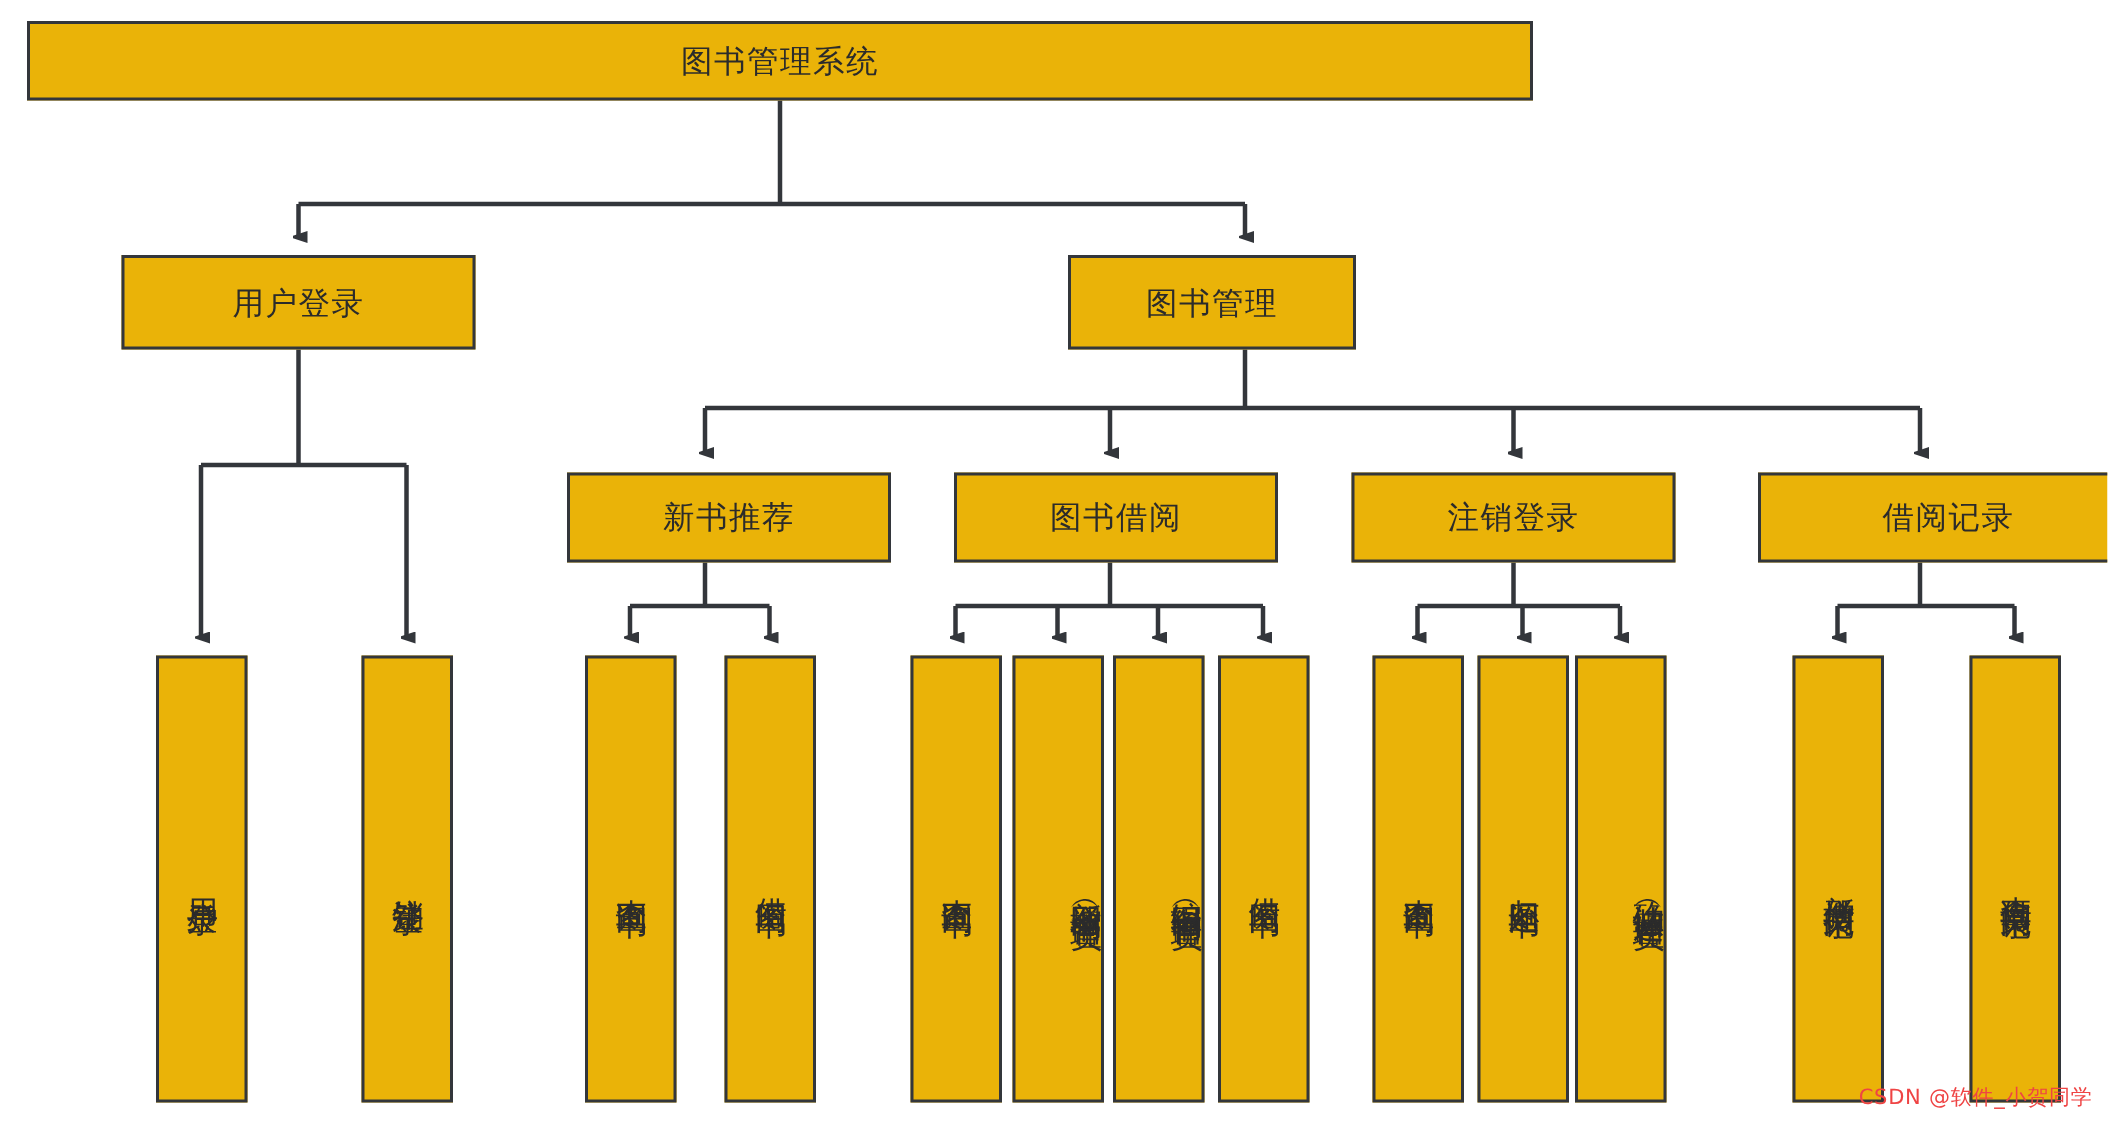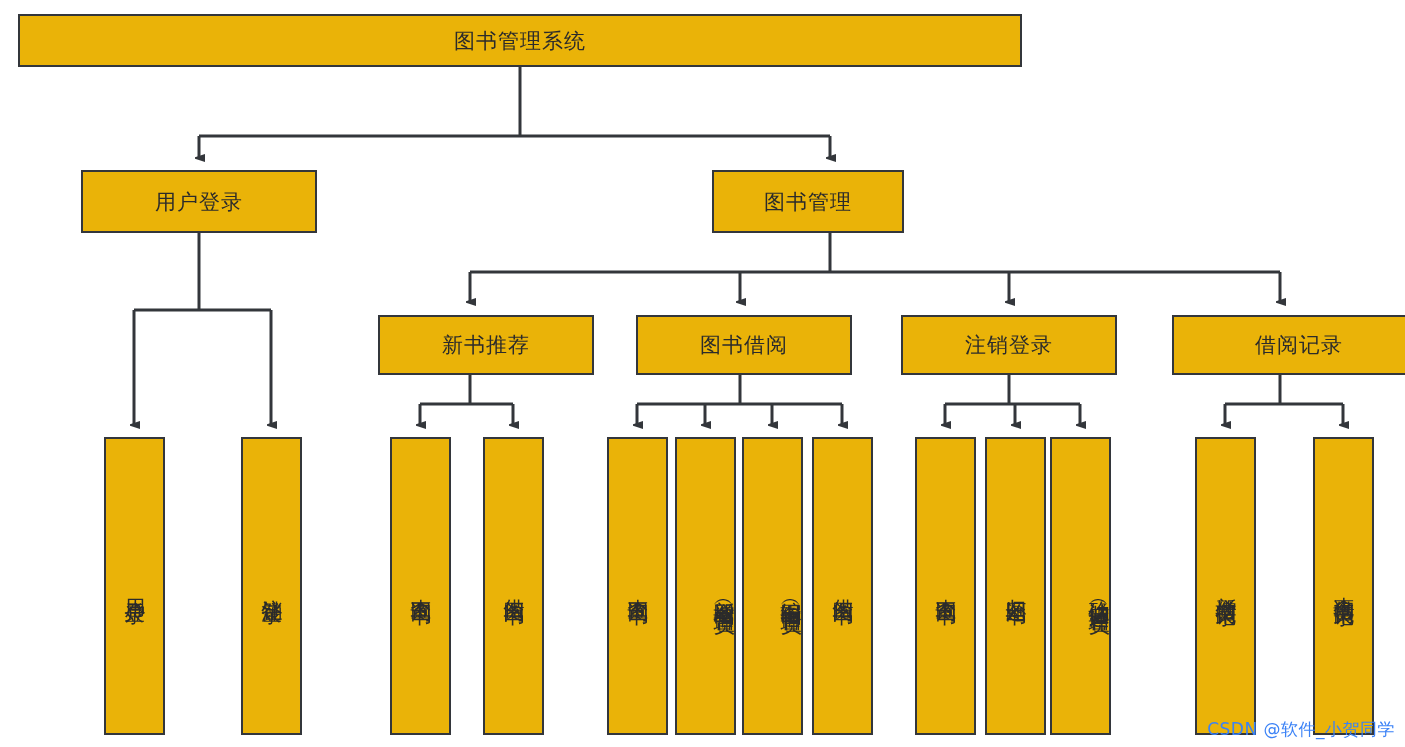--- a/index.html
+++ b/index.html
@@ -52,22 +52,22 @@
     white-space: nowrap;
   }
   .node-v.centerv {
     align-items: center;
     padding-top: 0;
   }
   #watermark {
     position: absolute;
     right: 10px;
     bottom: 6px;
-    font-size: 17px;
-    color: #3b82f6;
+    font-size: 14px;
+    color: #ef4444;
     letter-spacing: 0.5px;
     white-space: nowrap;
     user-select: none;
   }
 </style>
 </head>
 <body>
 
 <div id="canvas">
 

